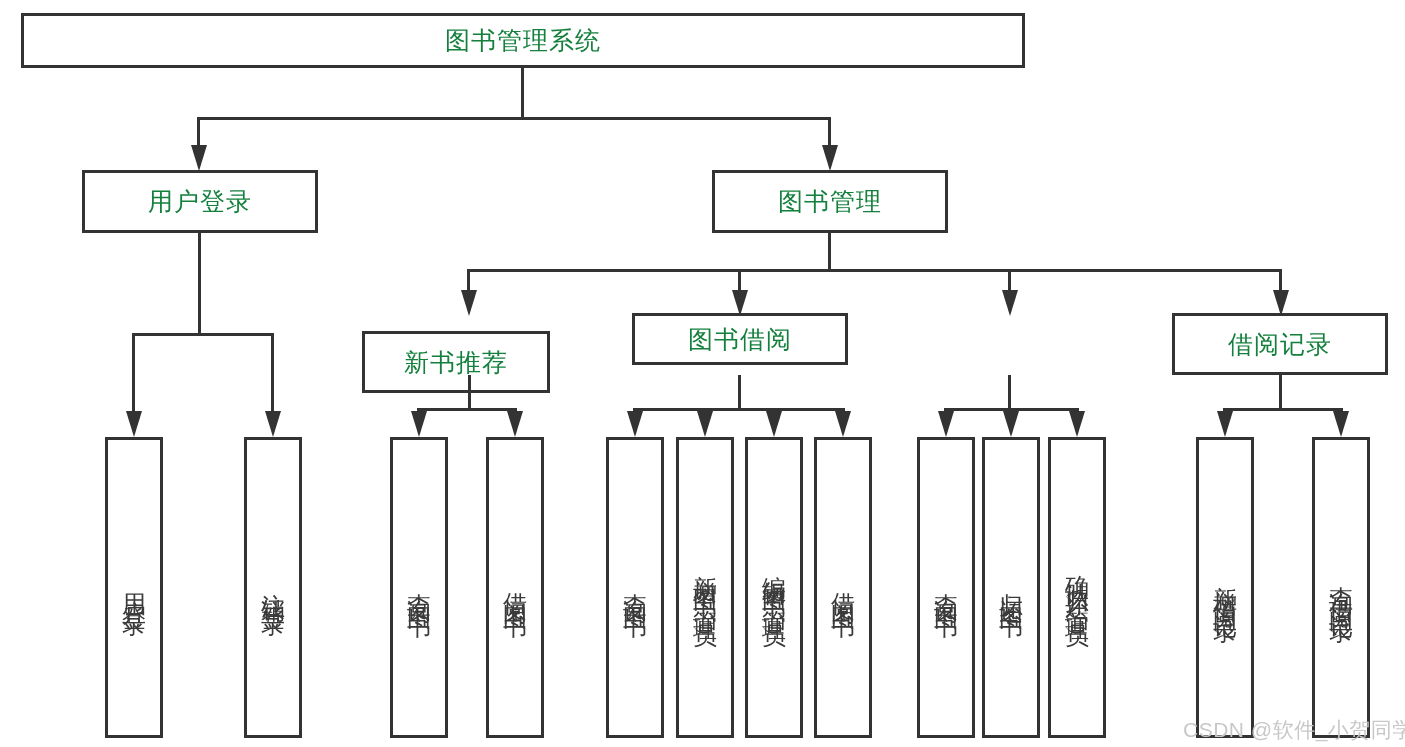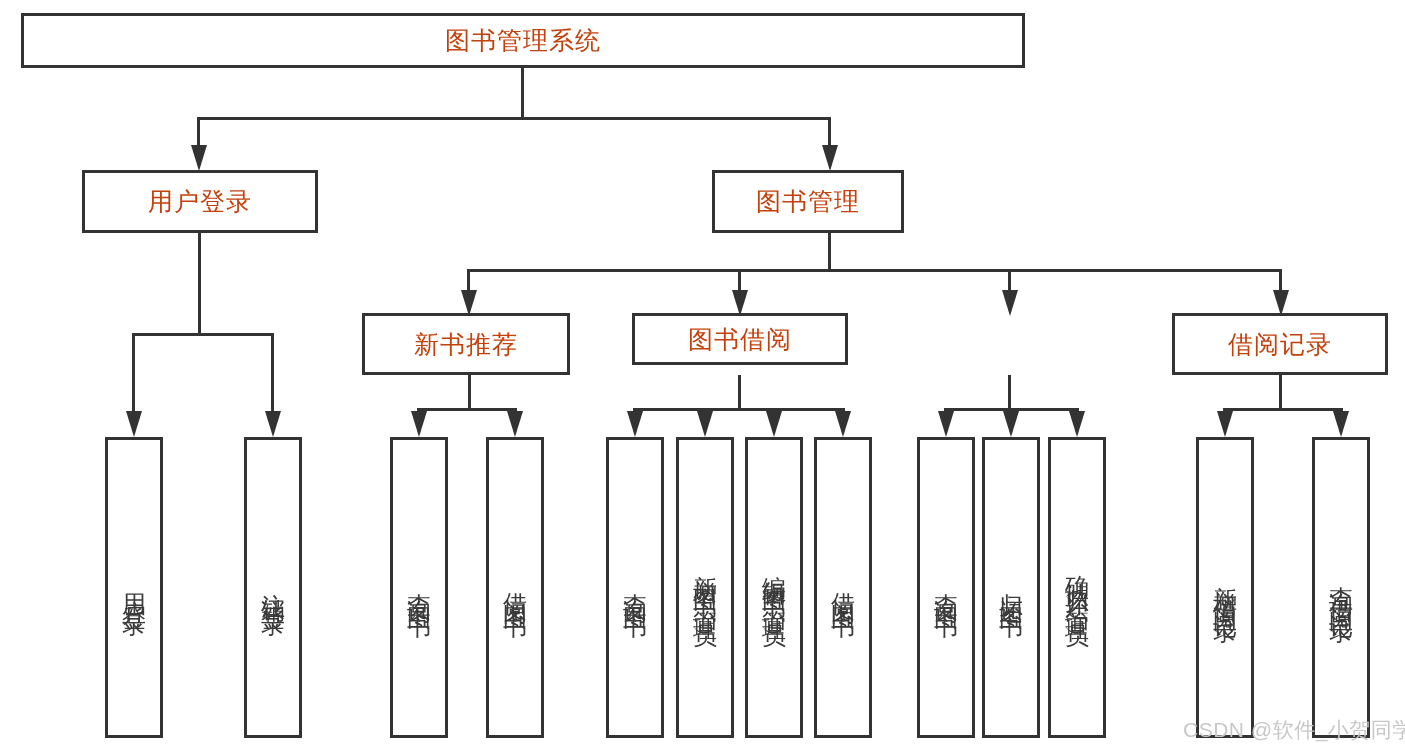--- a/index.html
+++ b/index.html
@@ -17,21 +17,21 @@
   }
   
   .node {
     position: absolute;
     box-sizing: border-box;
     border: 3px solid #333333;
     background: #ffffff;
     display: flex;
     align-items: center;
     justify-content: center;
-    color: #c2410c;
+    color: #15803d;
     font-size: 25px;
     letter-spacing: 1px;
     white-space: nowrap;
   }
   .leaf {
     position: absolute;
     box-sizing: border-box;
     border: 3px solid #333333;
     background: #ffffff;
     top: 437px;
@@ -93,21 +93,21 @@
   <div class="vline" style="left:521px; top:66px; height:54px;"></div>
   <div class="hline" style="left:197px; top:117px; width:634px;"></div>
   <div class="vline" style="left:197px; top:117px; height:30px;"></div>
   <div class="arrow" style="left:191px; top:145px;"></div>
   <div class="vline" style="left:828px; top:117px; height:30px;"></div>
   <div class="arrow" style="left:822px; top:145px;"></div>
 
   <div class="node" style="left:82px; top:170px; width:236px; height:63px;">
     <span>用户登录</span>
   </div>
-  <div class="node" style="left:712px; top:170px; width:192px; height:63px;">
+  <div class="node" style="left:712px; top:170px; width:236px; height:63px;">
     <span>图书管理</span>
   </div>
 
   <div class="vline" style="left:198px; top:233px; height:102px;"></div>
   <div class="hline" style="left:132px; top:333px; width:142px;"></div>
   <div class="vline" style="left:132px; top:333px; height:80px;"></div>
   <div class="arrow" style="left:126px; top:411px;"></div>
   <div class="vline" style="left:271px; top:333px; height:80px;"></div>
   <div class="arrow" style="left:265px; top:411px;"></div>
 
@@ -115,21 +115,21 @@
   <div class="hline" style="left:468px; top:269px; width:814px;"></div>
   <div class="vline" style="left:467px; top:269px; height:23px;"></div>
   <div class="arrow" style="left:461px; top:290px;"></div>
   <div class="vline" style="left:738px; top:269px; height:23px;"></div>
   <div class="arrow" style="left:732px; top:290px;"></div>
   <div class="vline" style="left:1008px; top:269px; height:23px;"></div>
   <div class="arrow" style="left:1002px; top:290px;"></div>
   <div class="vline" style="left:1279px; top:269px; height:23px;"></div>
   <div class="arrow" style="left:1273px; top:290px;"></div>
 
-  <div class="node" style="left:362px; top:313px; width:208px; height:62px;">
+  <div class="node" style="left:362px; top:331px; width:188px; height:62px;">
     <span>新书推荐</span>
   </div>
   <div class="node" style="left:632px; top:313px; width:216px; height:52px;">
     <span>图书借阅</span>
   </div>
   <div class="node" style="left:1172px; top:313px; width:216px; height:62px;justify-content:center;">
     <span>借阅记录</span>
   </div>
 
   <div class="vline" style="left:468px; top:375px; height:35px;"></div>

